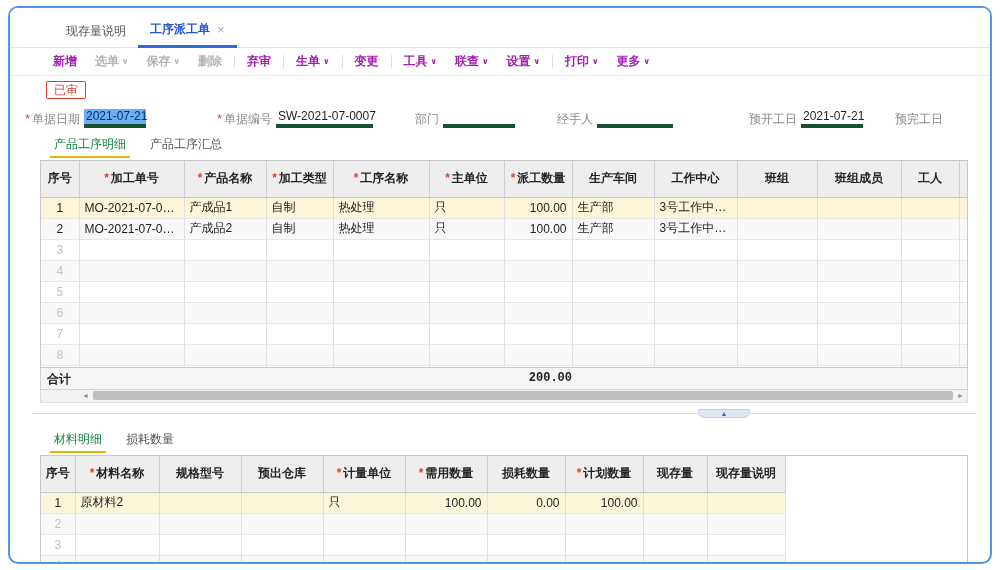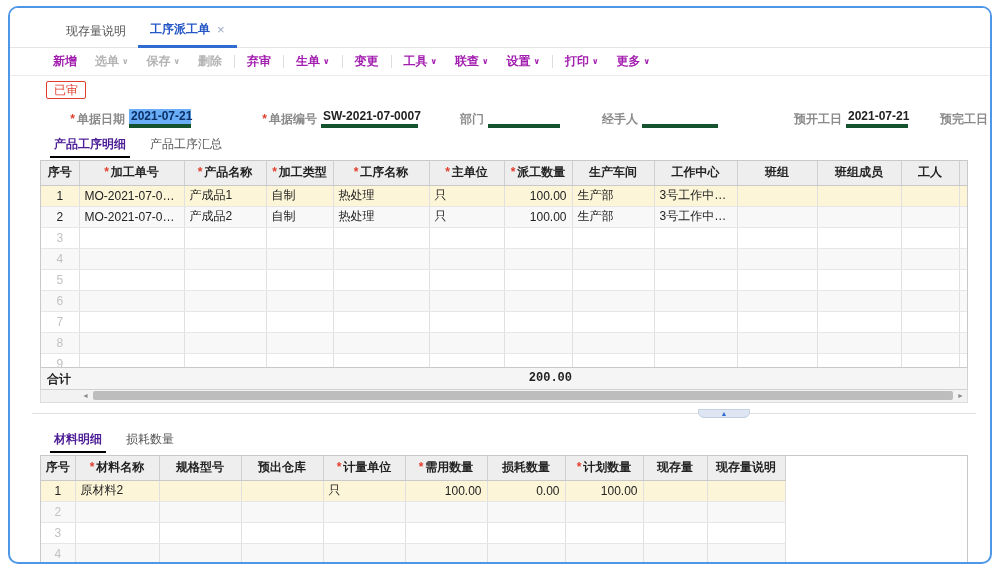--- a/index.html
+++ b/index.html
@@ -24,41 +24,41 @@
   .titem { padding:0 9px; color:#a21caf; font-weight:bold; cursor:pointer; white-space:nowrap; }
   .titem.disabled { color:#b3b3b3; cursor:default; }
   .titem .caret { font-size:8px; margin-left:3px; color:inherit; vertical-align:1px; }
   .tsep { width:1px; height:13px; background:#ddd; margin:0 3px; }
 
   
   .badge { display:inline-block; margin:5px 0 0 36px; padding:0 7px; line-height:16px;
            border:1px solid #e03e2d; border-radius:2px; color:#e03e2d; }
 
   
-  .formrow { display:flex; align-items:flex-end; padding-left:45px; margin-top:7px;
-             height:22px; overflow:hidden; white-space:nowrap;font-weight:bold; }
+  .formrow { display:flex; align-items:flex-end; margin-top:7px;
+             height:22px; overflow:hidden; white-space:nowrap; }
   .field { display:flex; align-items:flex-end; }
   .flabel { color:#8a8a8a; text-align:right; }
   .star { color:#e03e2d; margin-right:2px; }
   .fval { border-bottom:4px solid #14532d; margin-left:4px; color:#222; padding:0 2px 1px;
           min-height:16px; }
   .fval.selected { background:#6aaef7; color:#0c2f66; }
 
   
   .stabs { display:flex; gap:16px; padding-left:40px; margin-top:8px; height:22px; }
   .stab { padding:0 4px 4px; color:#555; cursor:pointer; }
-  .stab.active { color:#4c1d95; font-weight:bold; border-bottom:2px solid #000000; }
+  .stab.active { color:#15803d; font-weight:normal; border-bottom:2px solid #eab308; }
 
   
   .gridwrap { margin-left:30px; width:928px; border:1px solid #c9c9c9; overflow:hidden; background:#fff; }
   .gridwrap.top { height:208px; margin-top:2px; }
   .gridwrap.bottom { height:110px; margin-top:2px; }
   table.grid { border-collapse:collapse; table-layout:fixed; }
   .grid th { background:#eeeeee; border-right:1px solid #cfcfcf; border-bottom:1px solid #c9c9c9;
-             height:24px; font-size:12px; color:#222; font-weight:bold; padding:0 4px;
+             height:36px; font-size:12px; color:#222; font-weight:bold; padding:0 4px;
              white-space:nowrap; overflow:hidden; }
   .grid td { border-right:1px solid #e0e0e0; border-bottom:1px solid #e6e6e6; height:21px;
              padding:0 5px; white-space:nowrap; overflow:hidden; text-overflow:ellipsis;
              background:#fff; color:#222; }
   .grid tr:nth-child(even) td { background:#f8f8f8; }
   .grid tr.sel td { background:#fcf5d8; }
   .grid td.c { text-align:center; } .grid td.r { text-align:right; }
   .grid tr.empty td:first-child { color:#c2c2c2; }
 
   

